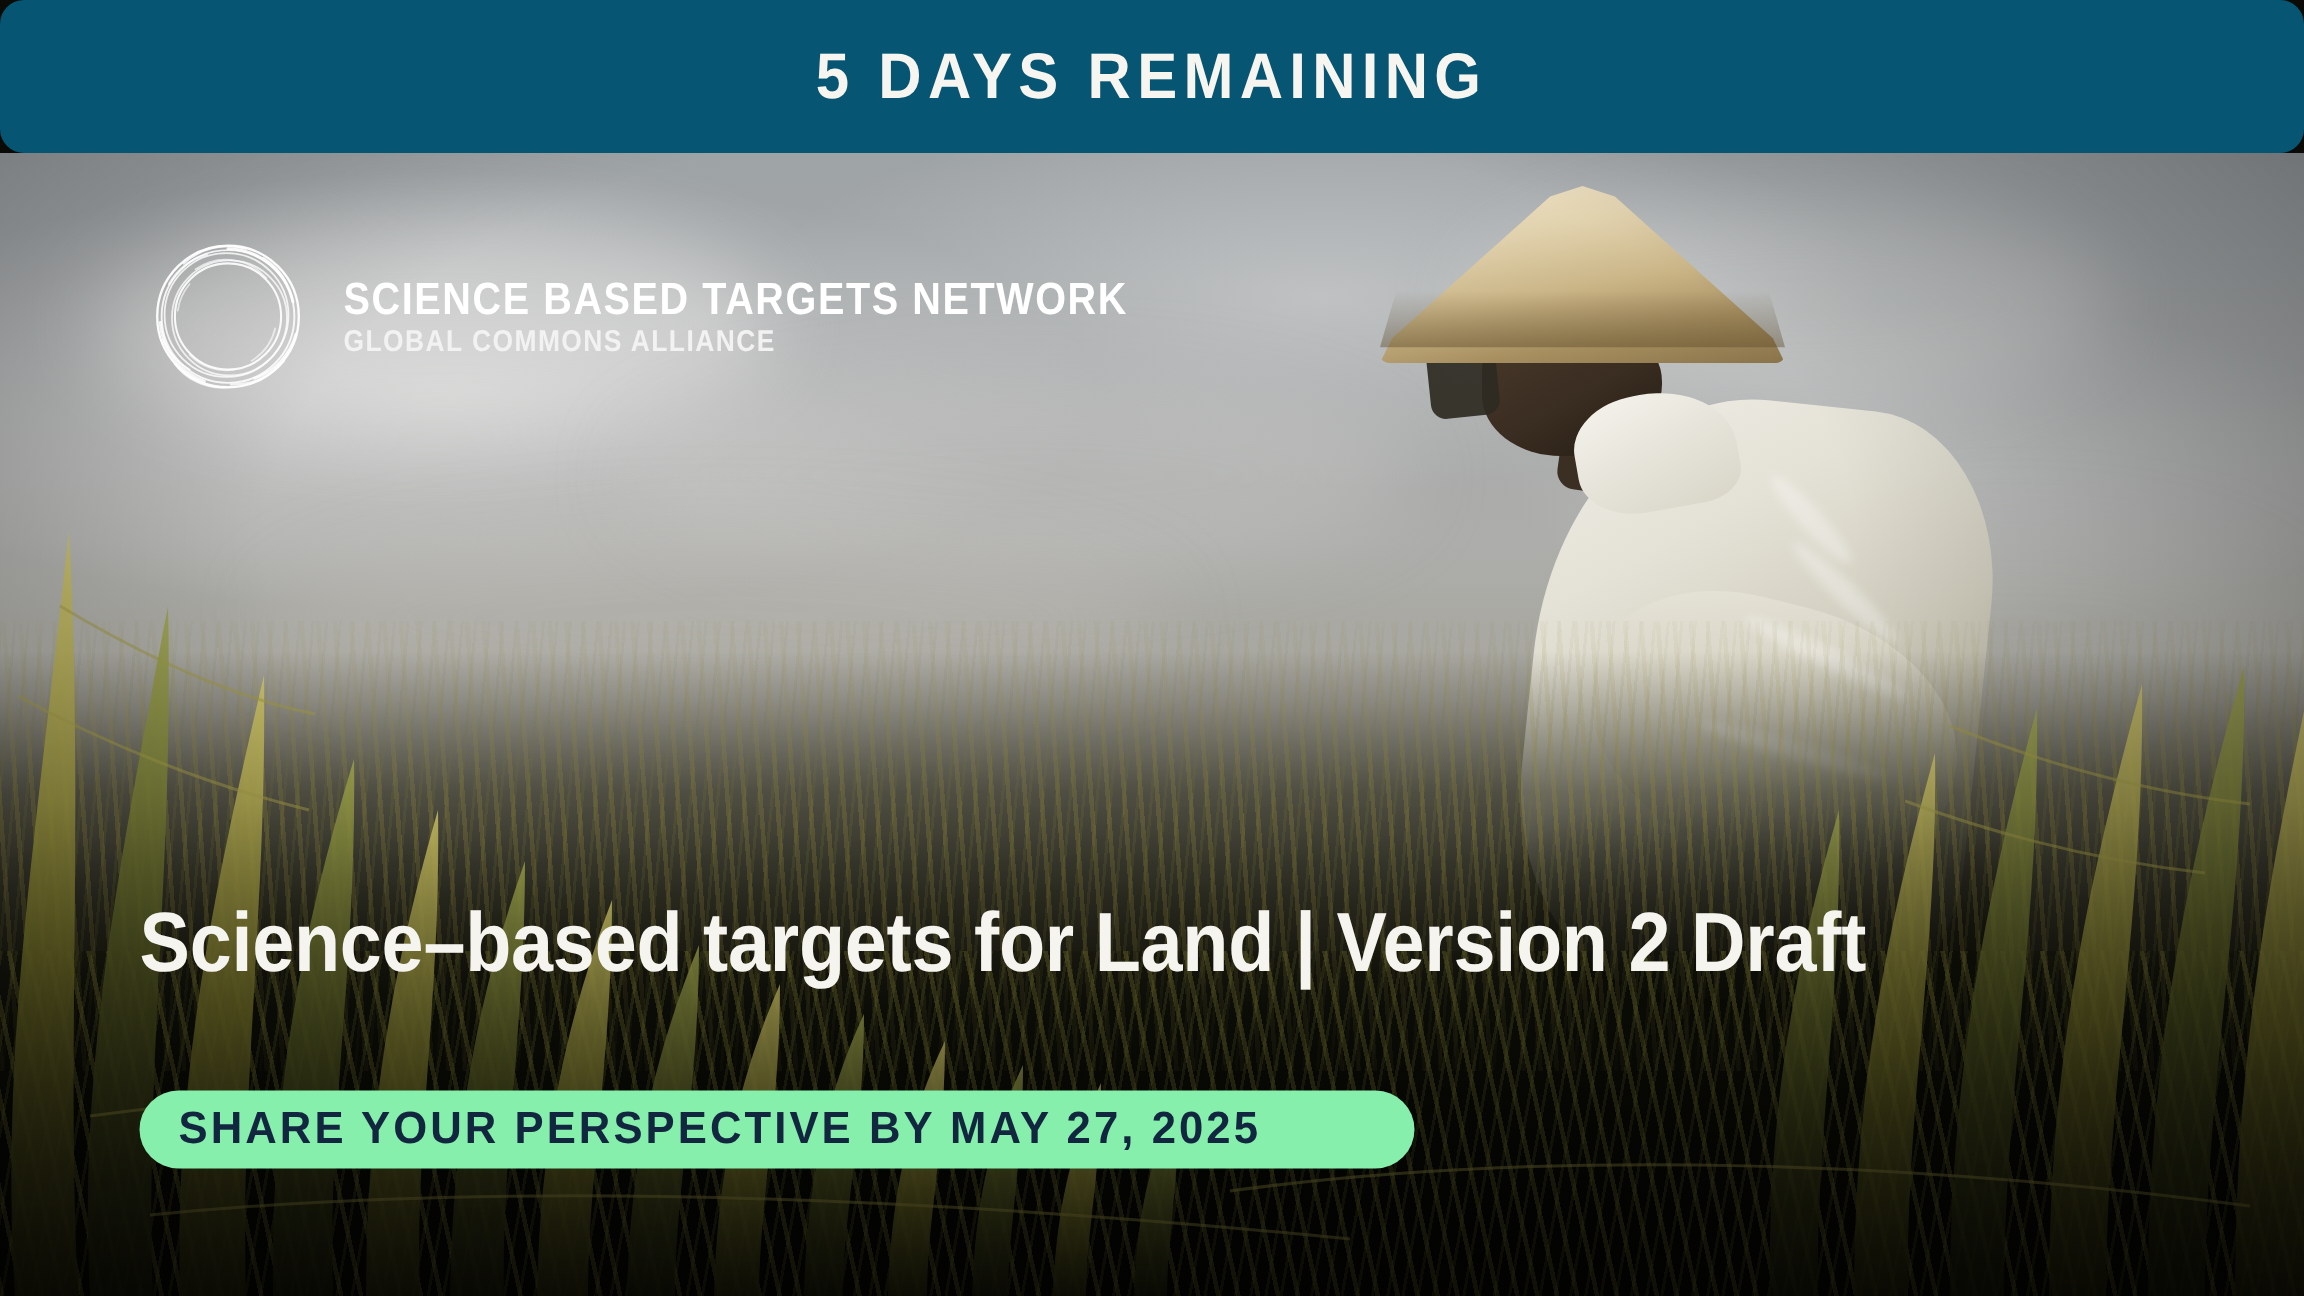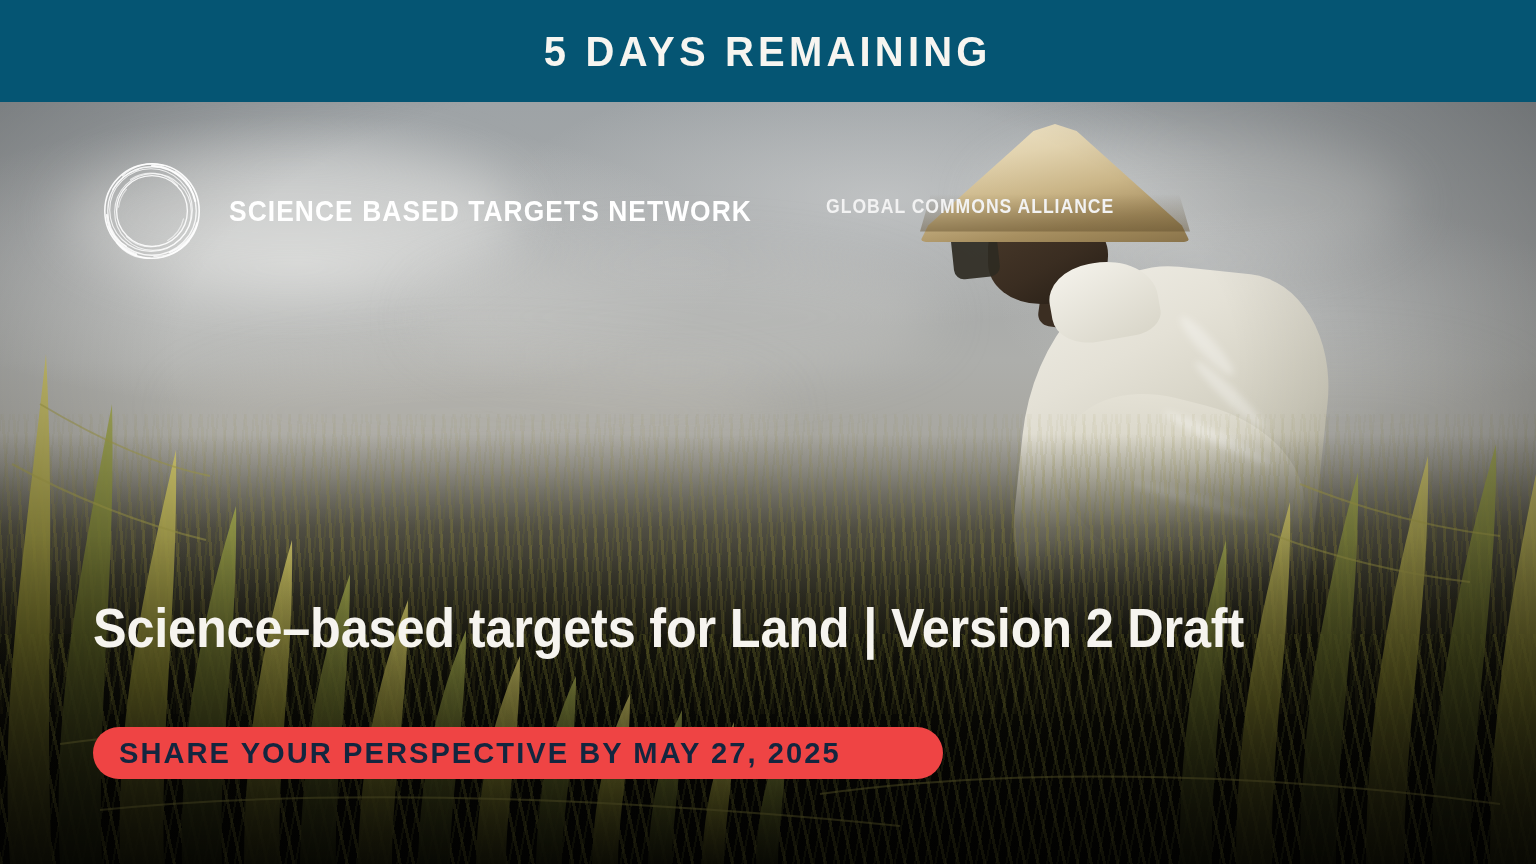--- a/index.html
+++ b/index.html
@@ -2,21 +2,21 @@
 <html><head>
 <meta charset="utf-8">
 <style>
   html,body{margin:0;padding:0;background:#000;}
   body{width:1536px;height:864px;overflow:hidden;font-family:"Liberation Sans",sans-serif;}
 
   #poster{position:relative;width:1536px;height:864px;overflow:hidden;background:#0a0b06;}
 
   
   .topbar{position:absolute;left:0;top:0;width:1536px;height:102px;
-    background:#055573;display:flex;align-items:center;justify-content:center;z-index:40;}
+    background:#055573;display:flex;align-items:center;justify-content:center;z-index:40;border-radius:16px;}
   .topbar-text{color:#F7F5F0;font-size:43px;font-weight:700;letter-spacing:4.5px;
     line-height:1;transform:scaleX(.93);transform-origin:center;white-space:nowrap;}
 
   
   .photo{position:absolute;left:0;top:102px;width:1536px;height:762px;overflow:hidden;}
 
   
   .sky{position:absolute;inset:0;
     background:
       radial-gradient(ellipse 620px 210px at 300px 160px, rgba(236,236,234,.55), rgba(236,236,234,0) 70%),
@@ -80,39 +80,39 @@
   .blades{position:absolute;left:0;bottom:0;width:1536px;height:760px;pointer-events:none;}
 
   .vign{position:absolute;inset:0;
     background:radial-gradient(ellipse 1150px 620px at 46% 34%, rgba(0,0,0,0) 46%, rgba(0,0,0,.42) 100%);}
   .darken-bottom{position:absolute;left:0;bottom:0;width:1536px;height:330px;
     background:linear-gradient(180deg,rgba(0,0,0,0),rgba(0,0,0,.55));}
 
   
   .logo{position:absolute;left:93px;top:150px;display:flex;align-items:center;gap:18px;z-index:30;}
   .logo-mark{width:118px;height:122px;flex:none;}
-  .logo-words{display:flex;flex-direction:row;gap:3px;}
+  .logo-words{display:flex;flex-direction:column;gap:3px;}
   .logo-l1{color:#ffffff;font-size:30px;font-weight:700;letter-spacing:1.2px;
     line-height:1;transform:scaleX(.88);transform-origin:left center;white-space:nowrap;}
   .logo-l2{color:#f2f2f2;font-size:20px;font-weight:700;letter-spacing:1.1px;
     line-height:1;transform:scaleX(.88);transform-origin:left center;white-space:nowrap;}
 
   
   .headline{position:absolute;left:93px;top:330px;z-index:30;}
   .hl{color:#F8F6F1;font-size:132px;font-weight:700;line-height:.85;letter-spacing:-1px;
     transform:scaleX(.88);transform-origin:left center;white-space:nowrap;display:block;}
 
   
   .subtitle{position:absolute;left:93px;top:598px;z-index:30;
     color:#F6F4EF;font-size:56px;font-weight:700;line-height:1.08;letter-spacing:-.2px;
     transform:scaleX(.90);transform-origin:left center;white-space:nowrap;}
 
   
   .cta{position:absolute;left:93px;top:727px;height:52px;min-width:850px;
-    background:#ef4444;border-radius:26px;display:flex;align-items:center;
+    background:#86efac;border-radius:26px;display:flex;align-items:center;
     padding:0 26px;box-sizing:border-box;z-index:30;}
   .cta-text{color:#13263F;font-size:30px;font-weight:700;letter-spacing:2.1px;
     line-height:1;transform:scaleX(.97);transform-origin:left center;white-space:nowrap;}
 </style>
 </head>
 <body>
 
 <div id="poster">
 
   <div class="topbar">

